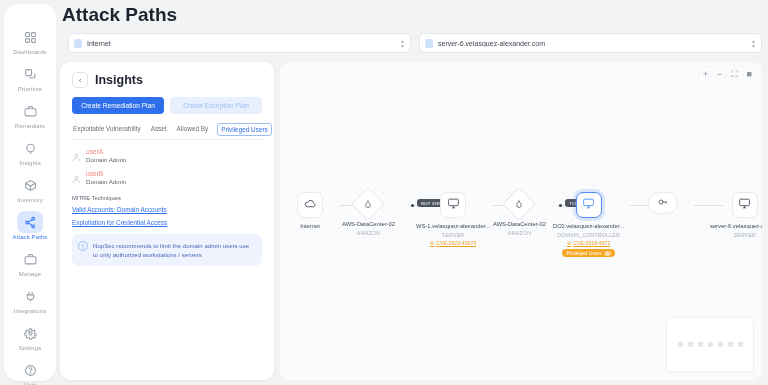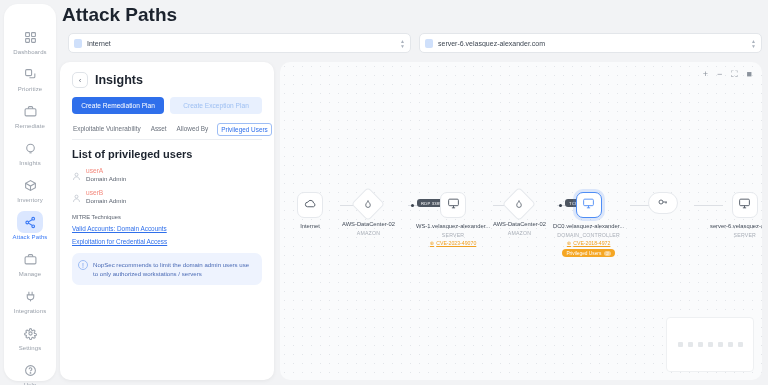--- a/index.html
+++ b/index.html
@@ -348,21 +348,20 @@
       <button class="btn btn-secondary">Create Exception Plan</button>
     </div>
 
     <div class="tabs">
       <div class="tab">Exploitable Vulnerability</div>
       <div class="tab">Asset</div>
       <div class="tab">Allowed By</div>
       <div class="tab active">Privileged Users</div>
     </div>
 
-    <div class="list-title">List of privileged users</div>
 
     <div class="user-row">
       <span class="user-ico">
         <svg width="9" height="11" viewBox="0 0 24 24" fill="none" stroke="currentColor" stroke-width="2">
             <circle cx="12" cy="7" r="4"></circle>
             <path d="M4 21c0-4.4 3.6-8 8-8s8 3.6 8 8"></path>
           </svg>
       </span>
       <span>
         <div class="user-name">userA</div>

